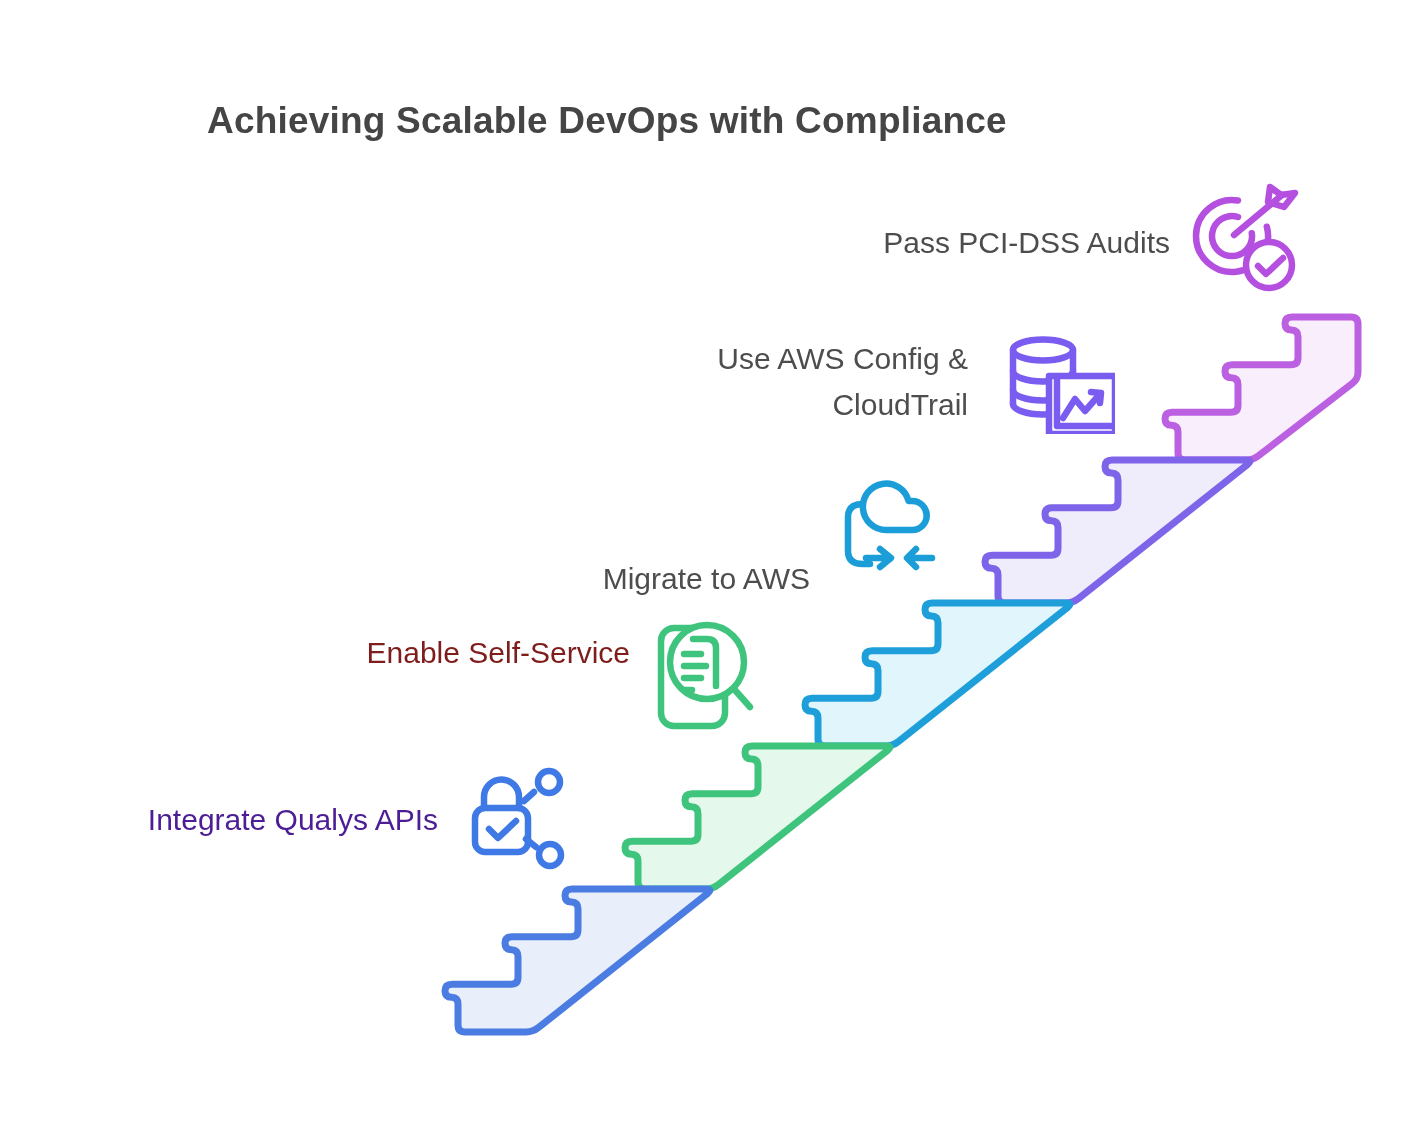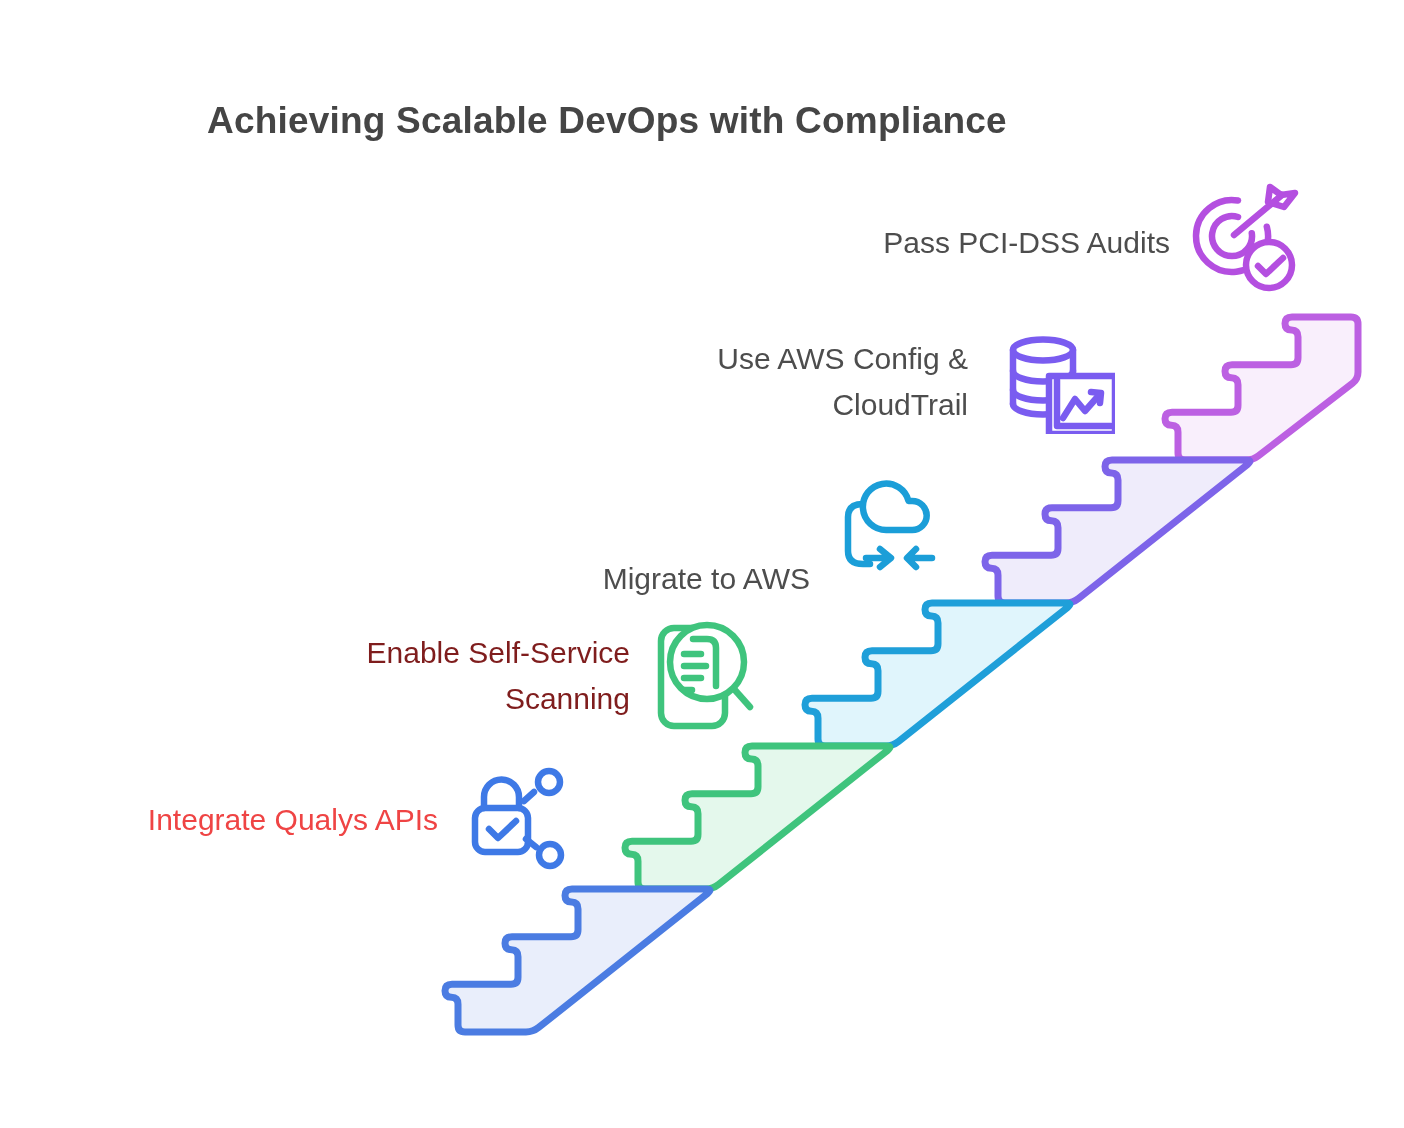--- a/index.html
+++ b/index.html
@@ -41,27 +41,26 @@
   <h1 class="title" style="color: rgb(69, 69, 69);">Achieving Scalable DevOps with Compliance</h1>
 
   <svg id="stairs" width="1404" height="1128" viewBox="0 0 1404 1128">
       <path d="M1185.0 460.0 Q1178.0 460.0 1178.0 453.0 L1178.0 432.3 Q1178.0 425.3 1171.5 425.3 L1171.5 425.3 Q1165.0 425.3 1165.0 418.8 L1165.0 418.8 Q1165.0 412.3 1172.0 412.3 L1231.0 412.3 Q1238.0 412.3 1238.0 405.3 L1238.0 384.7 Q1238.0 377.7 1231.5 377.7 L1231.5 377.7 Q1225.0 377.7 1225.0 371.2 L1225.0 371.2 Q1225.0 364.7 1232.0 364.7 L1291.0 364.7 Q1298.0 364.7 1298.0 357.7 L1298.0 337.0 Q1298.0 330.0 1291.5 330.0 L1291.5 330.0 Q1285.0 330.0 1285.0 323.5 L1285.0 323.5 Q1285.0 317.0 1292.0 317.0 L1351.0 317.0 Q1358.0 317.0 1358.0 324.0 L1358.0 372.0 Q1358.0 379.0 1352.5 383.3 L1258.5 455.7 Q1253.0 460.0 1246.0 460.0 Z" fill="#f9effc" stroke="#bc60e2" stroke-width="7" stroke-linejoin="round"></path>
       <path d="M1005.0 603.0 Q998.0 603.0 998.0 596.0 L998.0 575.3 Q998.0 568.3 991.5 568.3 L991.5 568.3 Q985.0 568.3 985.0 561.8 L985.0 561.8 Q985.0 555.3 992.0 555.3 L1051.0 555.3 Q1058.0 555.3 1058.0 548.3 L1058.0 527.7 Q1058.0 520.7 1051.5 520.7 L1051.5 520.7 Q1045.0 520.7 1045.0 514.2 L1045.0 514.2 Q1045.0 507.7 1052.0 507.7 L1111.0 507.7 Q1118.0 507.7 1118.0 500.7 L1118.0 480.0 Q1118.0 473.0 1111.5 473.0 L1111.5 473.0 Q1105.0 473.0 1105.0 466.5 L1105.0 466.5 Q1105.0 460.0 1112.0 460.0 L1246.0 460.0 Q1253.0 460.0 1247.5 464.4 L1078.5 598.6 Q1073.0 603.0 1066.0 603.0 Z" fill="#efecfb" stroke="#7d64e9" stroke-width="7" stroke-linejoin="round"></path>
       <path d="M825.0 746.0 Q818.0 746.0 818.0 739.0 L818.0 718.3 Q818.0 711.3 811.5 711.3 L811.5 711.3 Q805.0 711.3 805.0 704.8 L805.0 704.8 Q805.0 698.3 812.0 698.3 L871.0 698.3 Q878.0 698.3 878.0 691.3 L878.0 670.7 Q878.0 663.7 871.5 663.7 L871.5 663.7 Q865.0 663.7 865.0 657.2 L865.0 657.2 Q865.0 650.7 872.0 650.7 L931.0 650.7 Q938.0 650.7 938.0 643.7 L938.0 623.0 Q938.0 616.0 931.5 616.0 L931.5 616.0 Q925.0 616.0 925.0 609.5 L925.0 609.5 Q925.0 603.0 932.0 603.0 L1066.0 603.0 Q1073.0 603.0 1067.5 607.4 L898.5 741.6 Q893.0 746.0 886.0 746.0 Z" fill="#e0f5fc" stroke="#1f9fd9" stroke-width="7" stroke-linejoin="round"></path>
       <path d="M645.0 889.0 Q638.0 889.0 638.0 882.0 L638.0 861.3 Q638.0 854.3 631.5 854.3 L631.5 854.3 Q625.0 854.3 625.0 847.8 L625.0 847.8 Q625.0 841.3 632.0 841.3 L691.0 841.3 Q698.0 841.3 698.0 834.3 L698.0 813.7 Q698.0 806.7 691.5 806.7 L691.5 806.7 Q685.0 806.7 685.0 800.2 L685.0 800.2 Q685.0 793.7 692.0 793.7 L751.0 793.7 Q758.0 793.7 758.0 786.7 L758.0 766.0 Q758.0 759.0 751.5 759.0 L751.5 759.0 Q745.0 759.0 745.0 752.5 L745.0 752.5 Q745.0 746.0 752.0 746.0 L886.0 746.0 Q893.0 746.0 887.5 750.4 L718.5 884.6 Q713.0 889.0 706.0 889.0 Z" fill="#e4f8ec" stroke="#3fc47d" stroke-width="7" stroke-linejoin="round"></path>
       <path d="M465.0 1032.0 Q458.0 1032.0 458.0 1025.0 L458.0 1004.3 Q458.0 997.3 451.5 997.3 L451.5 997.3 Q445.0 997.3 445.0 990.8 L445.0 990.8 Q445.0 984.3 452.0 984.3 L511.0 984.3 Q518.0 984.3 518.0 977.3 L518.0 956.7 Q518.0 949.7 511.5 949.7 L511.5 949.7 Q505.0 949.7 505.0 943.2 L505.0 943.2 Q505.0 936.7 512.0 936.7 L571.0 936.7 Q578.0 936.7 578.0 929.7 L578.0 909.0 Q578.0 902.0 571.5 902.0 L571.5 902.0 Q565.0 902.0 565.0 895.5 L565.0 895.5 Q565.0 889.0 572.0 889.0 L706.0 889.0 Q713.0 889.0 707.5 893.4 L538.5 1027.6 Q533.0 1032.0 526.0 1032.0 Z" fill="#e9eefb" stroke="#4b7ce2" stroke-width="7" stroke-linejoin="round"></path>
     </svg>
 
-  <div class="label" id="label-0" style="color: #ef4444;">
+  <div class="label" id="label-0" style="color: #4c1d95;">
     <div>Integrate Qualys APIs</div>
 
   </div>
   <div class="label" id="label-1" style="color: #7f1d1d;">
     <div>Enable Self-Service</div>
-    <div>Scanning</div>
   </div>
   <div class="label" id="label-2" style="color: rgb(77, 77, 77);">
     <div>Migrate to AWS</div>
 
   </div>
   <div class="label" id="label-3" style="color: rgb(77, 77, 77);">
     <div>Use AWS Config &amp;</div>
     <div>CloudTrail</div>
   </div>
   <div class="label" id="label-4" style="color: rgb(77, 77, 77);">

